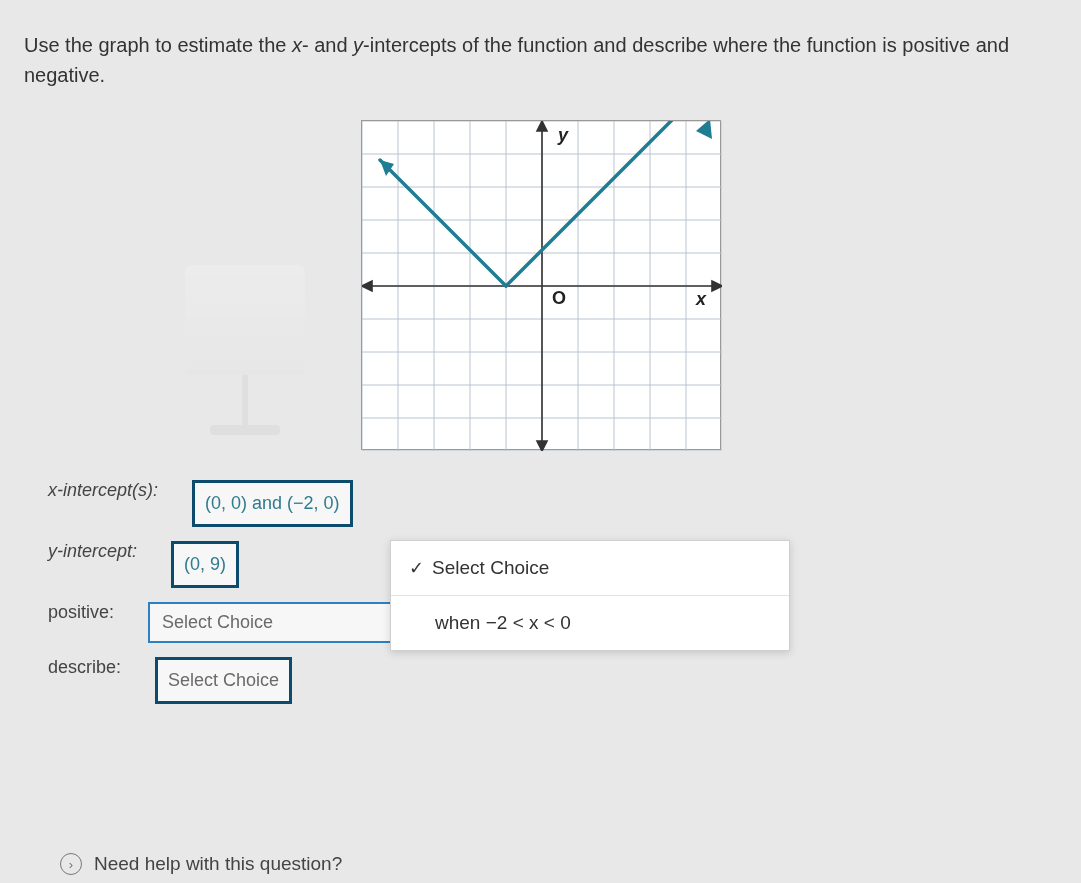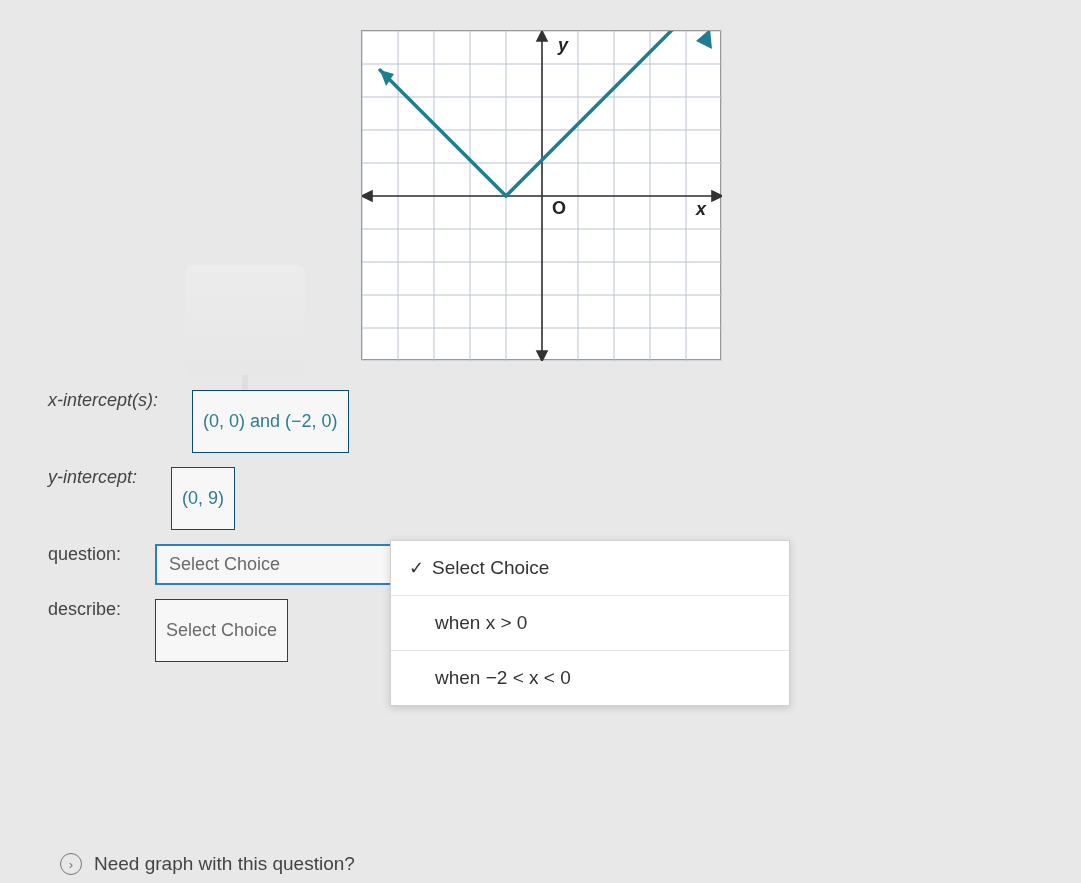--- a/index.html
+++ b/index.html
@@ -43,23 +43,23 @@
     display: flex;
     margin-bottom: 14px;
     font-size: 18px;
     gap: 28px;
   }
   .answer-label {
     color: #444;
     margin-right: 6px;
   }
   .inline-select {
-    border: 1px solid #0c4a6e;
+    border: 3px solid #0c4a6e;
     background: #f7f7f7;
-    padding: 20px 10px;
+    padding: 10px 10px;
     font-size: 18px;
     color: #2f7b8f;
     display: inline-block;
   }
   .inline-select.active {
     border: 2px solid #2d7fbf;
     color: #6a6a6a;
     padding: 8px 12px;
     min-width: 260px;
   }
@@ -135,20 +135,24 @@
     background: #d0d0d0;
     margin: 0 auto;
     border-radius: 4px;
   }
 </style>
 </head>
 <body>
 
 <div class="page">
 
+  <div class="prompt">
+    <span>Use the graph to estimate the </span><span class="italic">x</span><span>- and </span><span class="italic">y</span><span>-intercepts of the function and describe where the function is positive and</span><br>
+    <span>negative.</span>
+  </div>
 
   <div class="lamp">
     <div class="shade"></div>
       <div class="pole"></div>
       <div class="base"></div>
   </div>
 
   <div class="chart-row">
     <div class="chart-wrap">
       <svg viewBox="0 0 360 330" width="360" height="330">
@@ -210,42 +214,38 @@
   <div class="answers">
     <div class="answer-line">
       <span class="answer-label italic">x-intercept(s):</span>
       <span class="inline-select">(0, 0) and (−2, 0)</span>
     </div>
     <div class="answer-line">
       <span class="answer-label italic">y-intercept:</span>
       <span class="inline-select">(0, 9)</span>
     </div>
     <div class="answer-line">
-      <span class="answer-label">question:</span>
+      <span class="answer-label">positive:</span>
       <span class="inline-select active placeholder">Select Choice</span>
     </div>
     <div class="answer-line">
       <span class="answer-label">describe:</span>
       <span class="inline-select placeholder">Select Choice</span>
     </div>
   </div>
 
   <div class="dropdown">
     <div class="opt">
       <span class="check">✓</span>
       <span>Select Choice</span>
     </div>
     <div class="opt">
       <span style="width:18px"></span>
-      <span>when x &gt; 0</span>
-    </div>
-    <div class="opt">
-      <span style="width:18px"></span>
       <span>when −2 &lt; x &lt; 0</span>
     </div>
   </div>
 
   <div class="help-line">
     <span class="help-icon">›</span>
-    <span>Need graph with this question?</span>
+    <span>Need help with this question?</span>
   </div>
 
 </div>
 
 </body></html>

